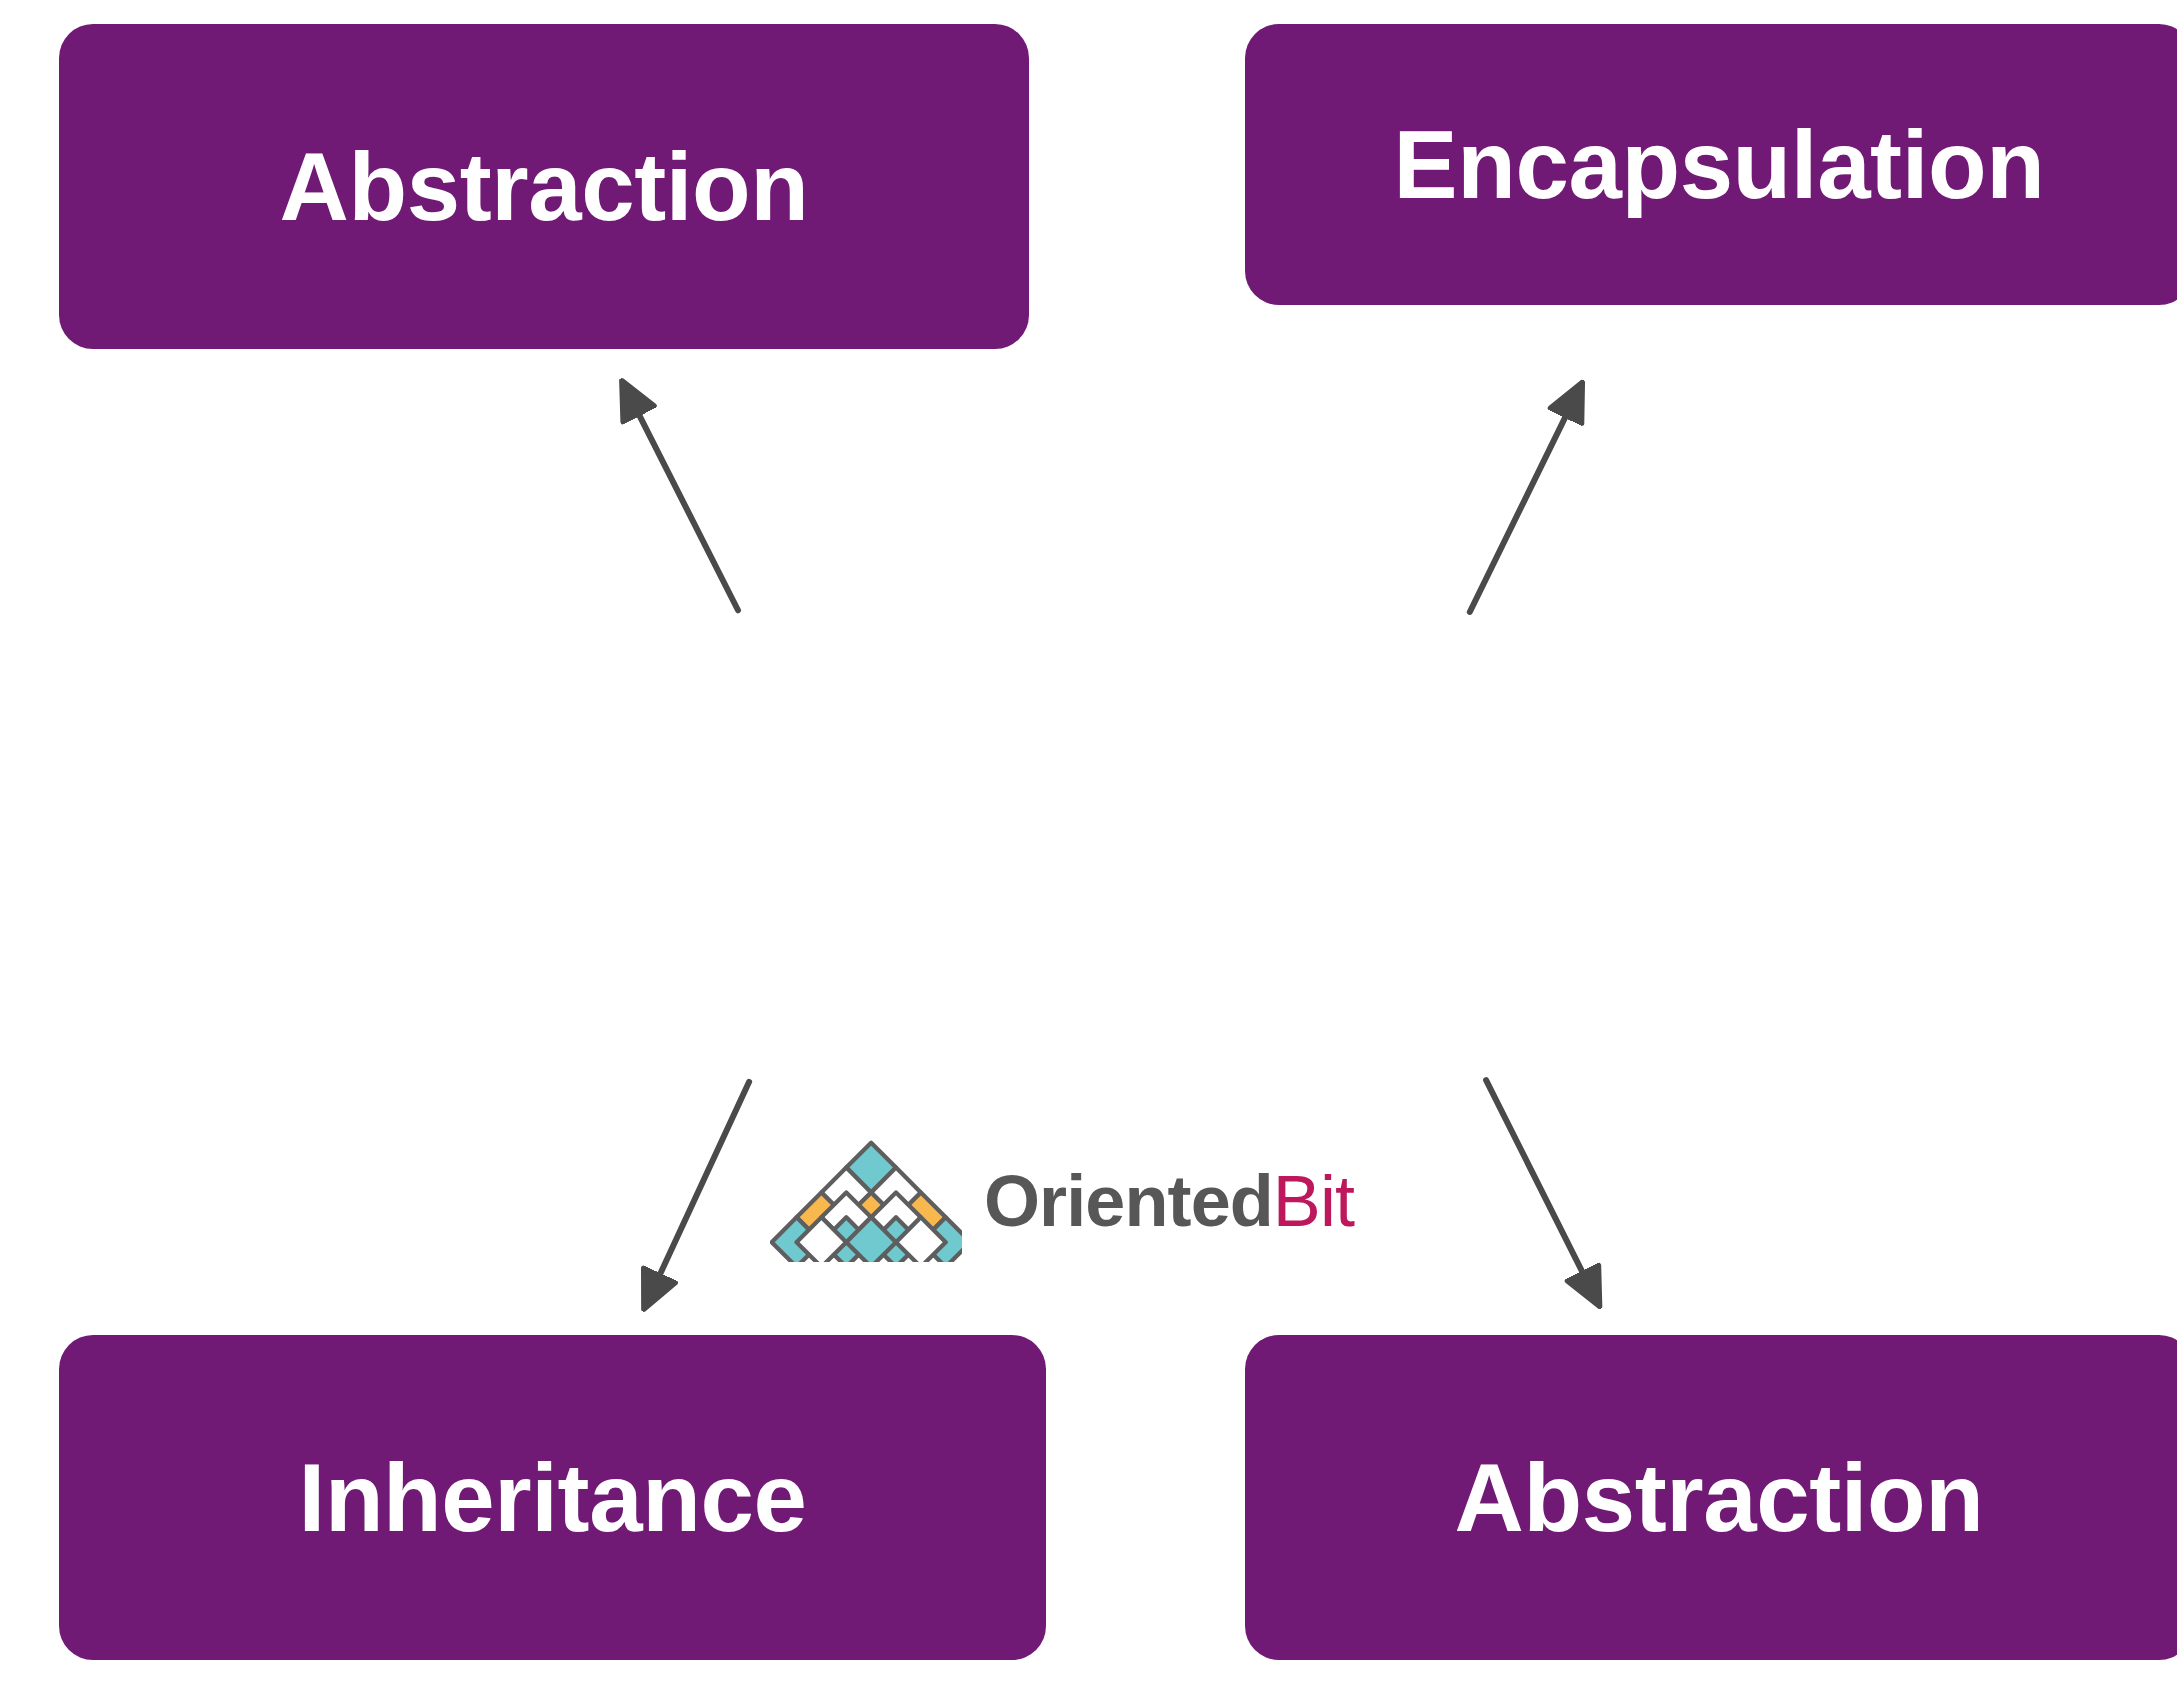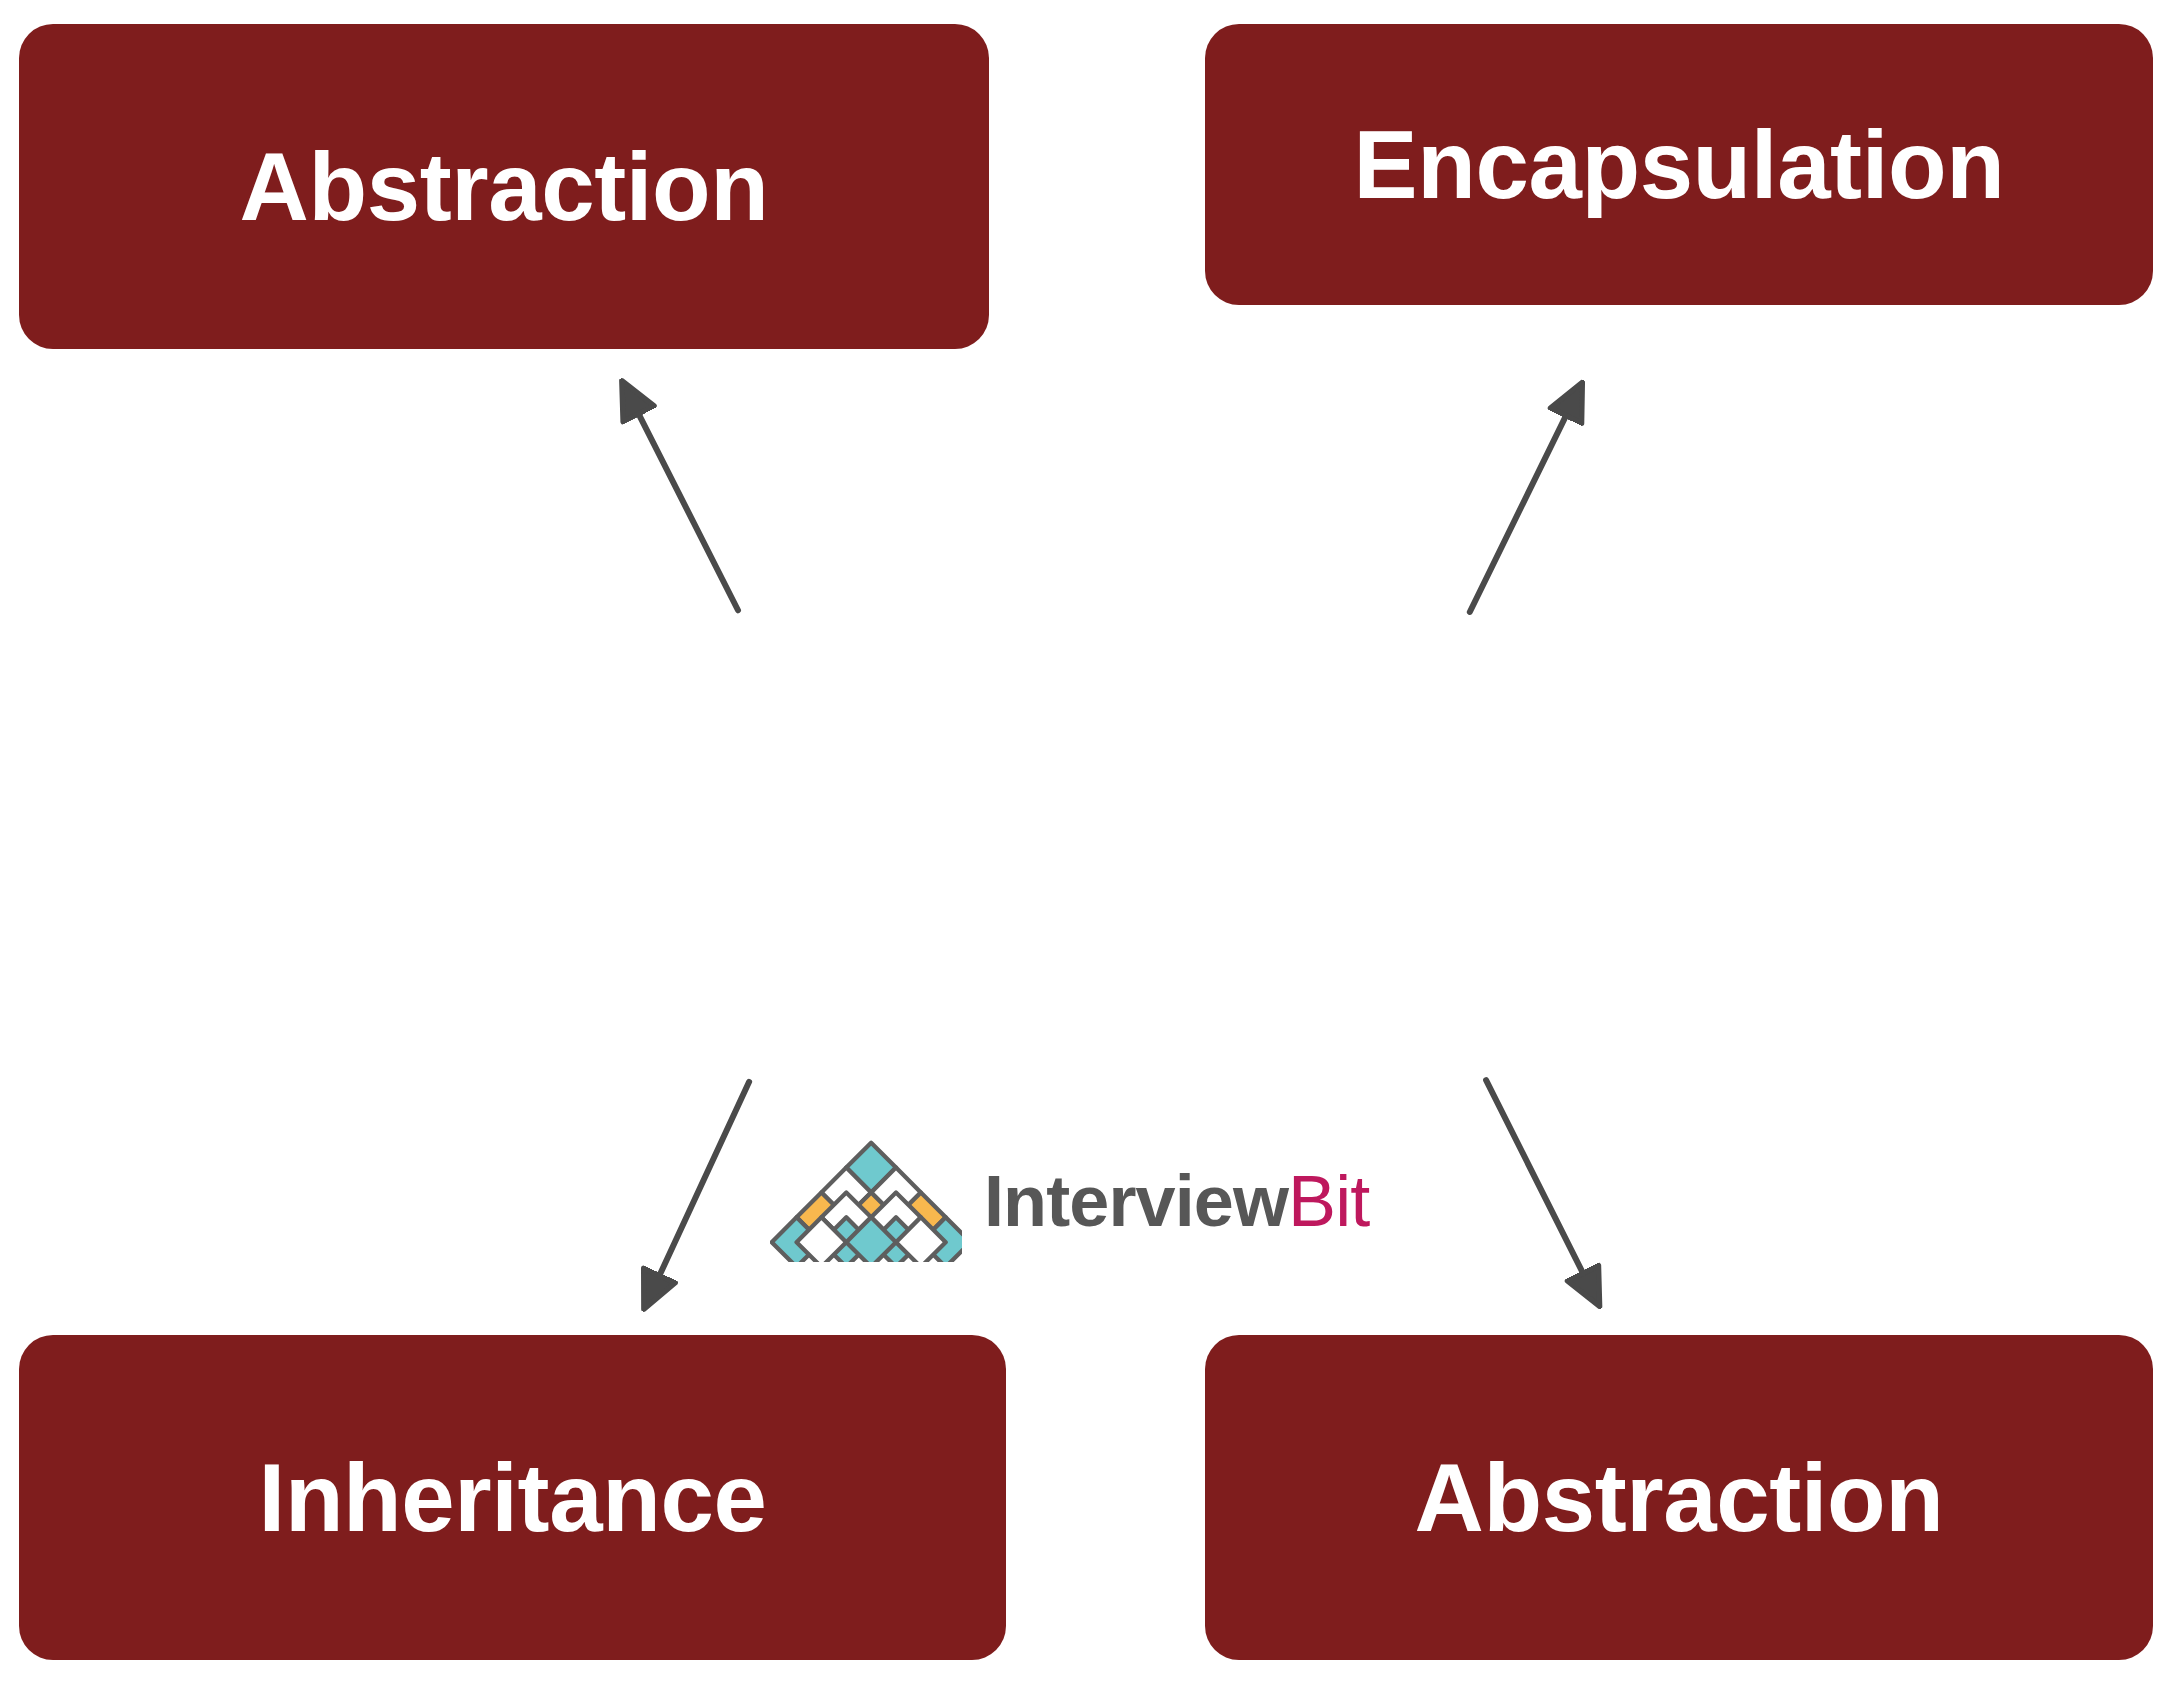--- a/index.html
+++ b/index.html
@@ -30,21 +30,21 @@
     padding: 8.6px 26px;
   }
   .node .node-label {
     color: #ffffff;
     font-weight: 700;
     line-height: 1.08;
     letter-spacing: -0.4px;
     white-space: pre-line;
   }
 
-  .node-teal { background: #7f1d1d; }
+  .node-teal { background: #701a75; margin-left: 40px; }
   .node-amber { background: #F2B737; }
 
   #node-abstraction   { left: 19px;   top: 24px;   width: 970px; height: 325px; }
   #node-encapsulation { left: 1205px; top: 24px;   width: 948px; height: 281px; }
   #node-oop           { left: 467px;  top: 640px;  width: 1246px; height: 421px; }
   #node-polymorphism  { left: 19px;   top: 1335px; width: 987px; height: 325px; }
   #node-inheritance   { left: 1205px; top: 1335px; width: 948px; height: 325px; }
 
   #node-abstraction   .node-label { font-size: 96px; }
   #node-encapsulation .node-label { font-size: 96px; }
@@ -155,18 +155,18 @@
         <rect x="68.5" y="98.5" width="41" height="41" transform="rotate(45 89 119)" fill="#6FC9CE"></rect>
         <rect x="126.5" y="98.5" width="41" height="41" transform="rotate(45 147 119)" fill="#6FC9CE"></rect>
         <rect x="184.5" y="98.5" width="41" height="41" transform="rotate(45 205 119)" fill="#6FC9CE"></rect>
         <rect x="39.5" y="98.5" width="41" height="41" transform="rotate(45 60 119)" fill="#FFFFFF"></rect>
         <rect x="97.5" y="98.5" width="41" height="41" transform="rotate(45 118 119)" fill="#6FC9CE"></rect>
         <rect x="155.5" y="98.5" width="41" height="41" transform="rotate(45 176 119)" fill="#FFFFFF"></rect>
       </g>
     </svg>
 
     <div id="logo-text">
-      <span class="lt-primary">Interview</span><span class="lt-secondary">Bit</span>
+      <span class="lt-primary">Oriented</span><span class="lt-secondary">Bit</span>
     </div>
   </div>
 
 </div>
 
 
 </body></html>

